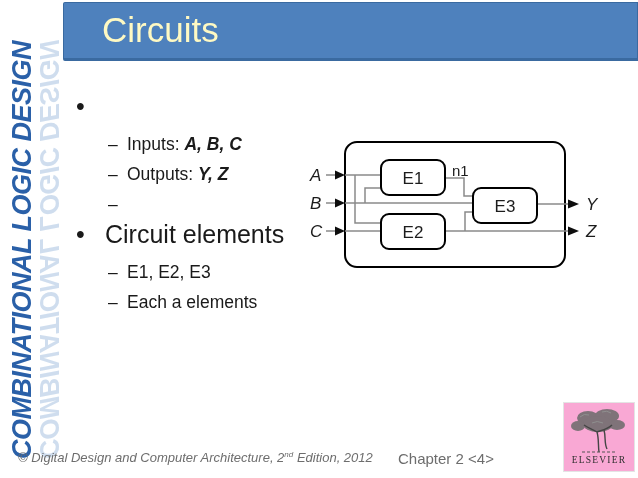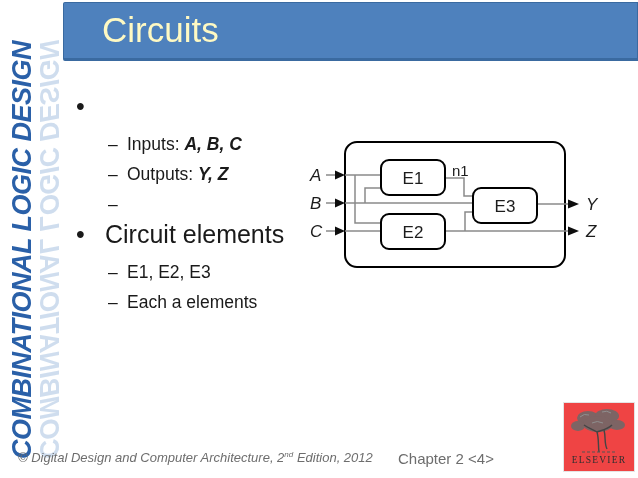--- a/index.html
+++ b/index.html
@@ -55,21 +55,21 @@
     position:absolute;left:18px;top:450px;font-size:13px;font-style:italic;
     color:var(--footer-gray);
     text-align:right;
   }
   .footer sup{font-size:8px;}
   .chapter{
     position:absolute;left:398px;top:450px;font-size:15px;color:var(--footer-gray);
   }
   
   .logo{
-    position:absolute;left:563px;top:402px;width:72px;height:70px;background:#ef4444;
+    position:absolute;left:563px;top:402px;width:72px;height:70px;background:#f9a8d4;
     border:1px solid #e4e4e4;box-sizing:border-box;text-align:center;
   }
   .logo svg{display:block;margin:1px auto 0;}
   .logo-text{
     font-family:"Liberation Serif",serif;font-size:9.5px;letter-spacing:1.2px;
     color:#2f2f2f;margin-top:-1px;
   }
 </style>
 </head>
 <body>

